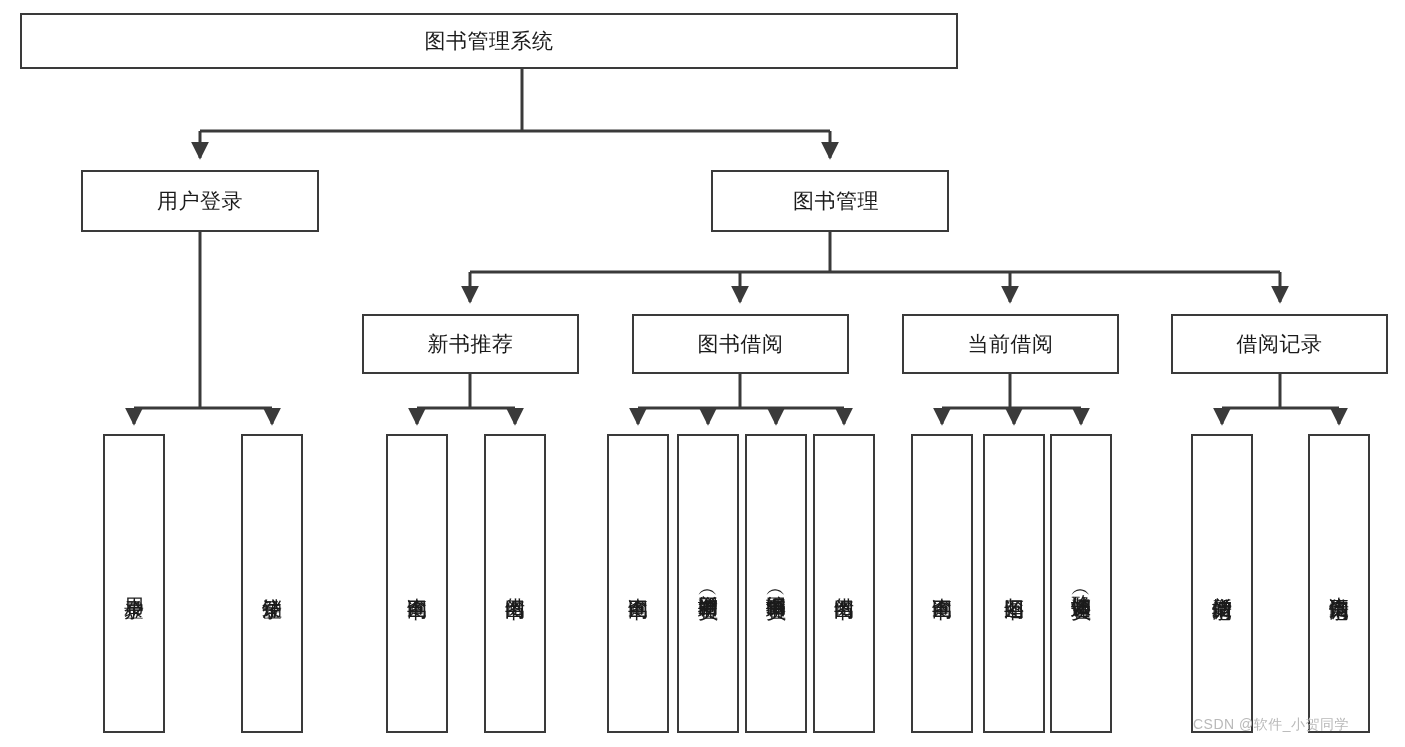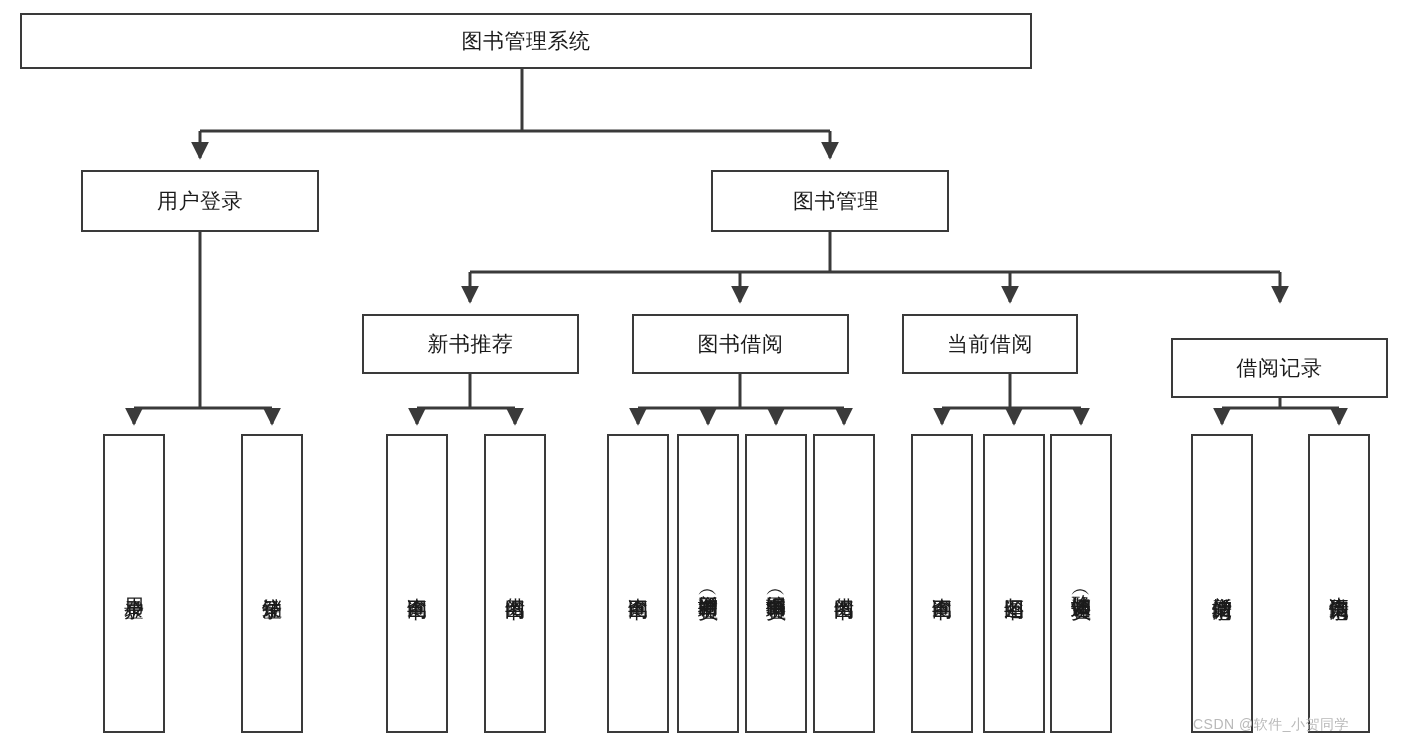--- a/index.html
+++ b/index.html
@@ -111,41 +111,41 @@
       <path d="M 1014 408 L 1014 424" marker-end="url(#arrow)"></path>
       <path d="M 1081 408 L 1081 424" marker-end="url(#arrow)"></path>
 
       <path d="M 1280 374 L 1280 408"></path>
       <path d="M 1222 408 L 1339 408"></path>
       <path d="M 1222 408 L 1222 424" marker-end="url(#arrow)"></path>
       <path d="M 1339 408 L 1339 424" marker-end="url(#arrow)"></path>
     </g>
   </svg>
 
-  <div class="node h root" style="left:20px; top:13px; width:1012px; height:56px;">
+  <div class="node h root" style="left:20px; top:13px; width:938px; height:56px;">
     <span class="label">图书管理系统</span>
   </div>
 
   <div class="node h" style="left:81px; top:170px; width:238px; height:62px;">
     <span class="label">用户登录</span>
   </div>
   <div class="node h" style="left:711px; top:170px; width:238px; height:62px;padding-left:12px;">
     <span class="label">图书管理</span>
   </div>
 
   <div class="node h" style="left:362px; top:314px; width:217px; height:60px;">
     <span class="label">新书推荐</span>
   </div>
   <div class="node h" style="left:632px; top:314px; width:217px; height:60px;">
     <span class="label">图书借阅</span>
   </div>
-  <div class="node h" style="left:902px; top:314px; width:176px; height:60px;">
+  <div class="node h" style="left:902px; top:314px; width:217px; height:60px;">
     <span class="label">当前借阅</span>
   </div>
-  <div class="node h" style="left:1171px; top:314px; width:217px; height:60px;margin-top:24px;">
+  <div class="node h" style="left:1171px; top:314px; width:217px; height:60px;">
     <span class="label">借阅记录</span>
   </div>
 
   <div class="node v" style="left:103px; top:434px; width:62px; height:299px;">
     <span class="label">用户登录</span>
   </div>
   <div class="node v" style="left:241px; top:434px; width:62px; height:299px;">
     <span class="label">注销登录</span>
   </div>
   <div class="node v" style="left:386px; top:434px; width:62px; height:299px;">

